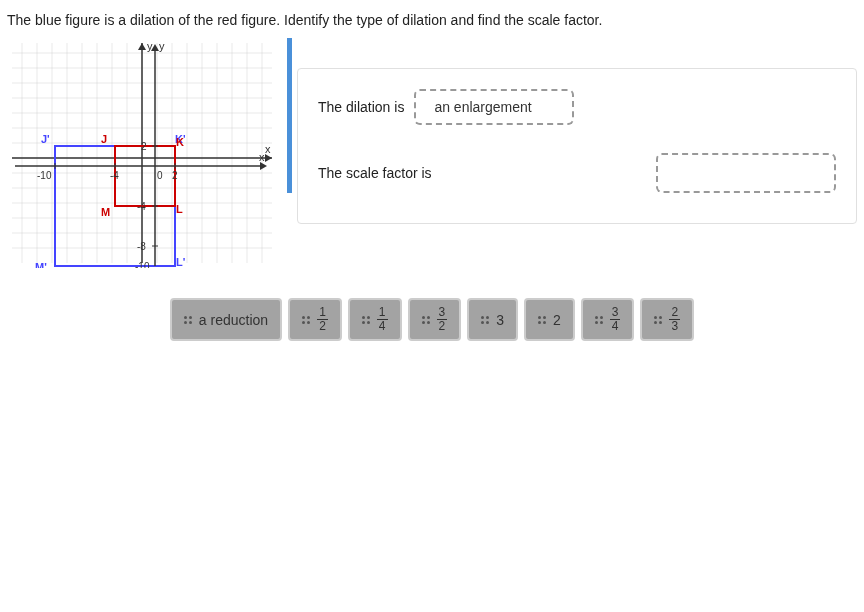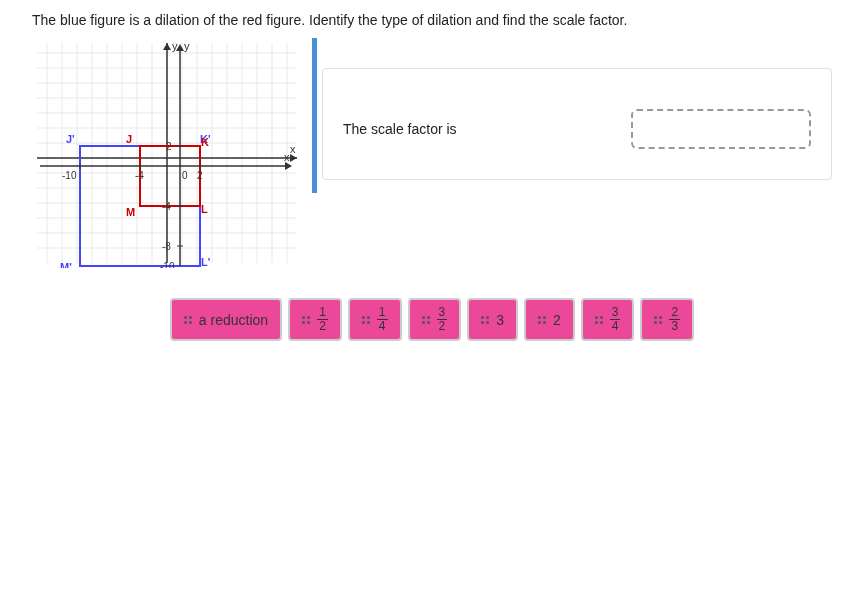--- a/index.html
+++ b/index.html
@@ -6,21 +6,21 @@
     body {
       font-family: Arial, sans-serif;
       background: #fff;
       width: 864px;
       height: 612px;
       overflow: hidden;
       font-size: 14px;
     }
 
     .page-container {
-      padding: 12px 32px;
+      padding: 12px 7px;
     }
 
     .question-text {
       font-size: 14px;
       color: #222;
       margin-bottom: 10px;
     }
 
     
     .graph-container {
@@ -63,21 +63,21 @@
     .answer-box.filled {
       background: #fff;
     }
 
     .tile {
       border: 2px solid #ccc;
       border-radius: 4px;
       padding: 6px 12px;
       font-size: 14px;
       color: #333;
-      background: #ec4899;
+      background: #a3a3a3;
       cursor: pointer;
       display: flex;
       align-items: center;
       gap: 4px;
       white-space: nowrap;
       user-select: none;
     }
 
     .tile .dots {
       display: inline-flex;
@@ -215,20 +215,26 @@
         <text x="169" y="175" font-size="11" fill="#cc0000" font-weight="bold">L</text>
         <text x="94" y="178" font-size="11" fill="#cc0000" font-weight="bold">M</text>
       </svg>
     </div>
 
     <div style="flex:1; padding-top: 30px; position: relative;">
 
       <div style="position:absolute; left:-10px; top:0; width:5px; height:155px; background:#4a90d9;"></div>
 
       <div style="background:#fff; border:1px solid #e0e0e0; border-radius:4px; padding: 20px 20px 30px 20px;">
+        <div class="answer-row">
+          <span class="answer-label">The dilation is</span>
+          <div class="answer-box filled">
+            <span>an enlargement</span>
+          </div>
+        </div>
         <div class="answer-row" style="margin-top: 20px; margin-bottom: 0; justify-content: space-between;">
           <span class="answer-label">The scale factor is</span>
           <div class="answer-box" style="min-width:180px; min-height:40px;">
             <span></span>
           </div>
         </div>
       </div>
     </div>
   </div>
 

